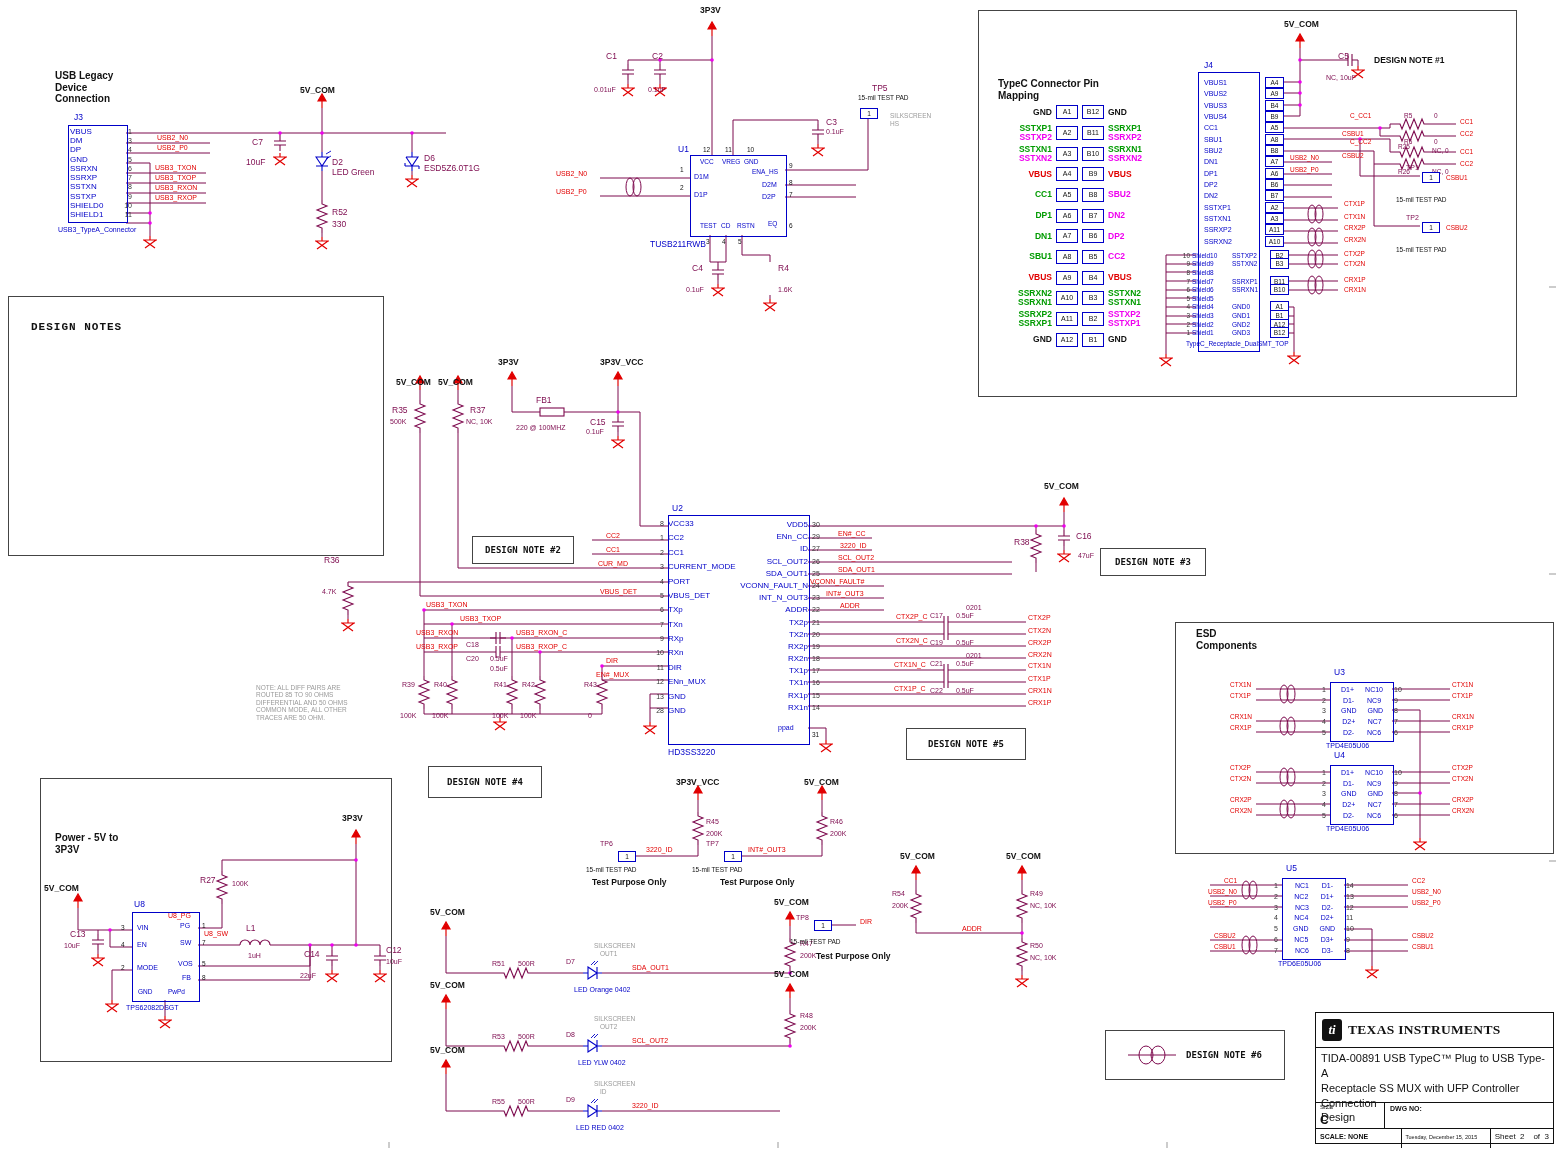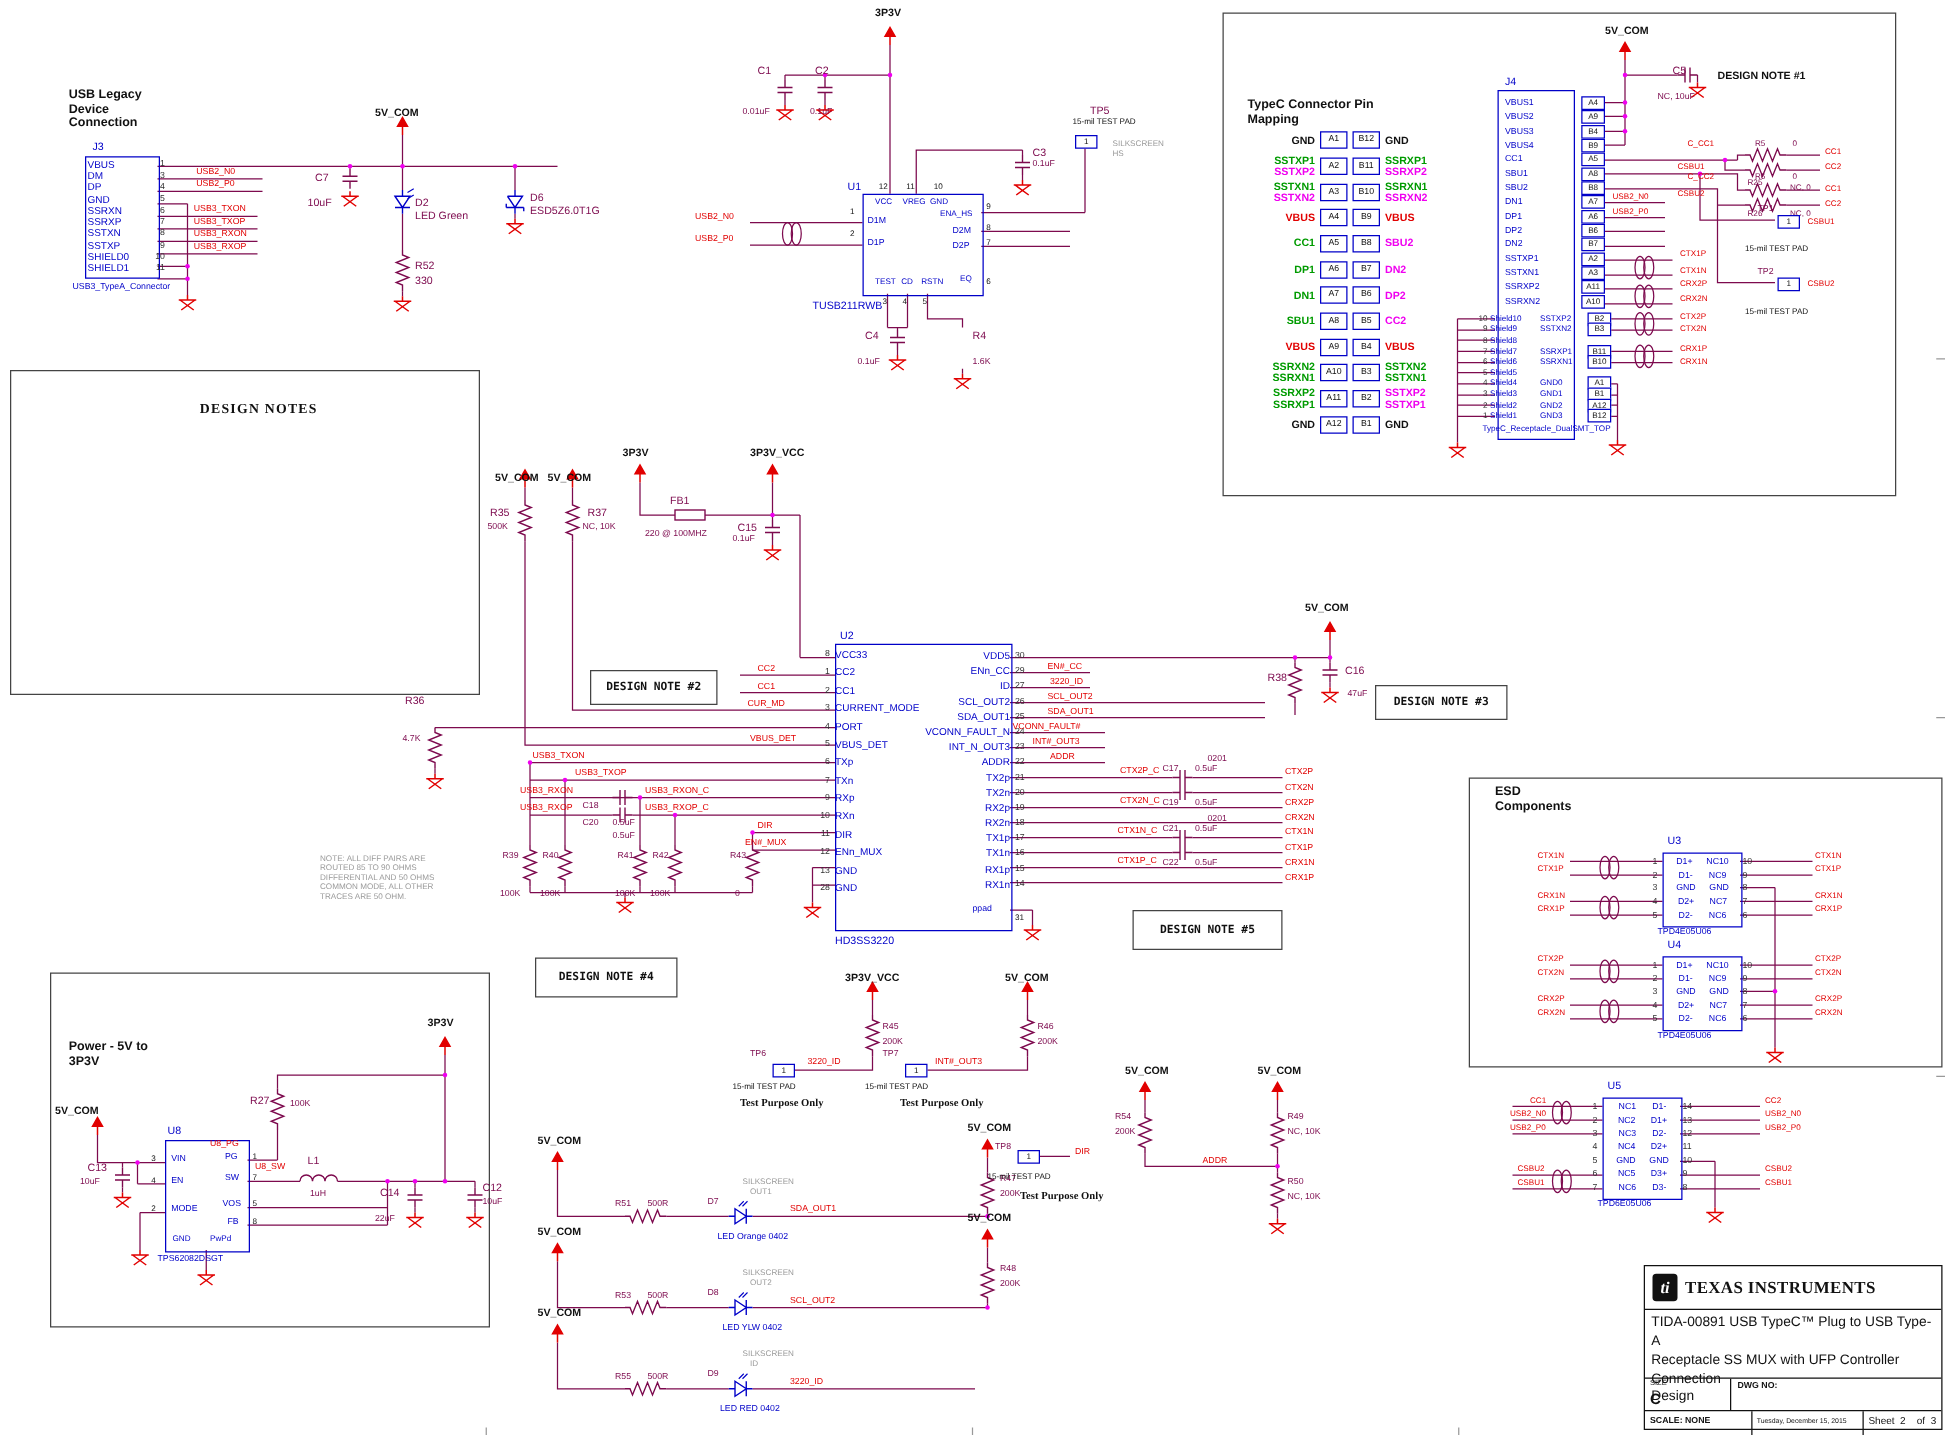--- a/index.html
+++ b/index.html
@@ -7,21 +7,21 @@
          font-family:"Liberation Sans",sans-serif;color:#111;}
   svg.wires{position:absolute;left:0;top:0;z-index:1;}
   .t{position:absolute;z-index:3;font-size:8.5px;line-height:1.15;white-space:nowrap;color:#111;}
   .pre{white-space:pre-line;}
   .b{font-weight:bold;}
   .s7{font-size:7px;} .s65{font-size:6.5px;} .s10{font-size:10px;}
   .n{color:#e10000;}          
   .v{color:#7d0a4e;}          
   .c{color:#0000c8;}          
   .gr{color:#9a9a9a;}
-  .mono{font-family:Liberation Serif, serif;}
+  .mono{font-family:Liberation Sans, sans-serif;}
   .icframe{position:absolute;border:1.6px solid #0000c8;z-index:2;background:transparent;}
   .box{position:absolute;border:1.2px solid #444;z-index:2;}
   .nb{position:absolute;border:1.2px solid #444;z-index:4;background:#fff;display:flex;align-items:center;justify-content:center;
       font-family:"DejaVu Sans Mono",monospace;font-weight:bold;font-size:9px;}
   .tpad{position:absolute;z-index:4;width:16px;height:9px;border:1.2px solid #0000c8;background:#fff;
         font-size:6.5px;text-align:center;line-height:9px;color:#111;}
   .plist{position:absolute;z-index:3;display:flex;flex-direction:column;justify-content:space-between;}
   .prow{display:flex;align-items:center;height:9px;}
   .pnum{font-size:7px;color:#333;width:18px;text-align:right;padding-right:4px;flex:none;}
   .pname{font-size:8px;color:#0000c8;white-space:nowrap;}
@@ -38,21 +38,21 @@
   .sname2{font-size:6.5px;color:#0000c8;width:36px;flex:none;}
   .maprow{display:flex;align-items:center;height:20.5px;gap:4px;}
   .mlbl{width:64px;display:flex;flex-direction:column;align-items:flex-end;gap:0px;font-size:8.5px;font-weight:bold;line-height:1.05;}
   .mlbl.l{align-items:flex-start;}
   .mcell{width:20px;height:12px;border:1.2px solid #0000c8;font-size:7px;text-align:center;line-height:12px;flex:none;color:#111;}
   .c-g{color:#009b00}.c-m{color:#f000f0}.c-r{color:#e10000}.c-k{color:#111}
   .erow{display:flex;align-items:center;justify-content:space-between;height:10.8px;width:100px;}
   .erow .pname{font-size:7px;}
   .erow .pnum{width:14px;}
   .notesbox{position:absolute;left:8px;top:296px;width:374px;height:258px;border:1.2px solid #444;z-index:2;
-            font-family:Liberation Serif, serif;text-align:center;}
+            font-family:Liberation Mono, monospace;}
   .notesbox h3{margin:24px 0 14px 22px;font-size:11px;letter-spacing:1px;}
   .notesbox .item{margin:0 10px 11px 18px;font-size:9px;font-weight:bold;white-space:pre-line;line-height:1.25;}
   .tb{position:absolute;left:1315px;top:1012px;width:237px;height:130px;border:1.6px solid #111;z-index:4;background:#fff;}
   .tb-head{height:34px;border-bottom:1.4px solid #111;display:flex;align-items:center;padding-left:6px;gap:6px;}
   .tibug{display:inline-block;width:20px;height:22px;background:#111;color:#fff;border-radius:3px;
          font:italic bold 13px "Liberation Serif",serif;text-align:center;line-height:22px;}
   .tiname{font-family:"Liberation Serif",serif;font-weight:bold;font-size:13.5px;letter-spacing:0.3px;}
   .tb-desc{height:48px;border-bottom:1.4px solid #111;padding:3px 5px;font-size:11px;line-height:1.35;}
   .tb-size{height:25px;border-bottom:1.4px solid #111;display:flex;}
   .tb-size .sz{width:60px;border-right:1.4px solid #111;padding:1px 4px;}
@@ -1160,20 +1160,28 @@
 <span class="t n s65" style="left:1208px;top:888px">USB2_N0</span>
 <span class="t n s65" style="left:1208px;top:899px">USB2_P0</span>
 <span class="t n s65" style="left:1214px;top:932px">CSBU2</span>
 <span class="t n s65" style="left:1214px;top:943px">CSBU1</span>
 <span class="t n s65" style="left:1412px;top:877px">CC2</span>
 <span class="t n s65" style="left:1412px;top:888px">USB2_N0</span>
 <span class="t n s65" style="left:1412px;top:899px">USB2_P0</span>
 <span class="t n s65" style="left:1412px;top:932px">CSBU2</span>
 <span class="t n s65" style="left:1412px;top:943px">CSBU1</span>
 
+<div class="nb" style="left:1105px;top:1030px;width:178px;height:48px;gap:10px">
+  <svg width="48" height="26" viewBox="0 0 48 26">
+        <path d="M0,13 H48" stroke="#7d0a4e" fill="none"></path>
+        <ellipse cx="18" cy="13" rx="7" ry="9" stroke="#7d0a4e" fill="none"></ellipse>
+        <ellipse cx="30" cy="13" rx="7" ry="9" stroke="#7d0a4e" fill="none"></ellipse>
+      </svg>
+  <span>DESIGN NOTE #6</span>
+</div>
 
 <div class="tb">
   <div class="tb-head">
     <span class="tibug">ti</span>
     <span class="tiname">TEXAS INSTRUMENTS</span>
   </div>
   <div class="tb-desc">
     <div>TIDA-00891 USB TypeC™  Plug to USB Type-A</div>
     <div>Receptacle SS MUX with UFP Controller Connection</div>
     <div>Design</div>

